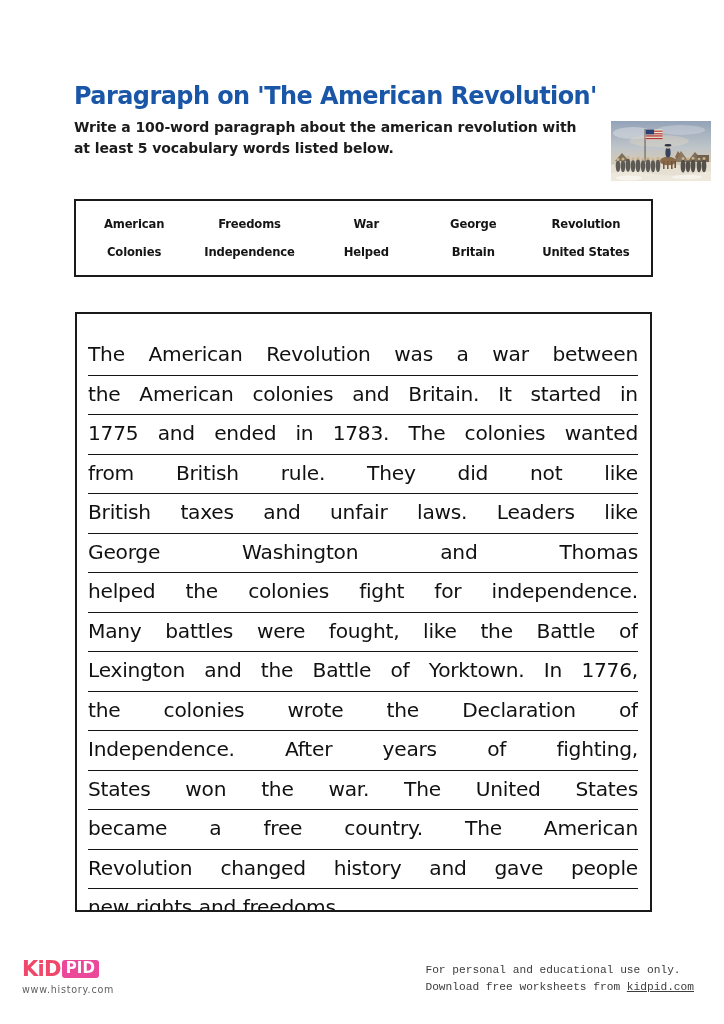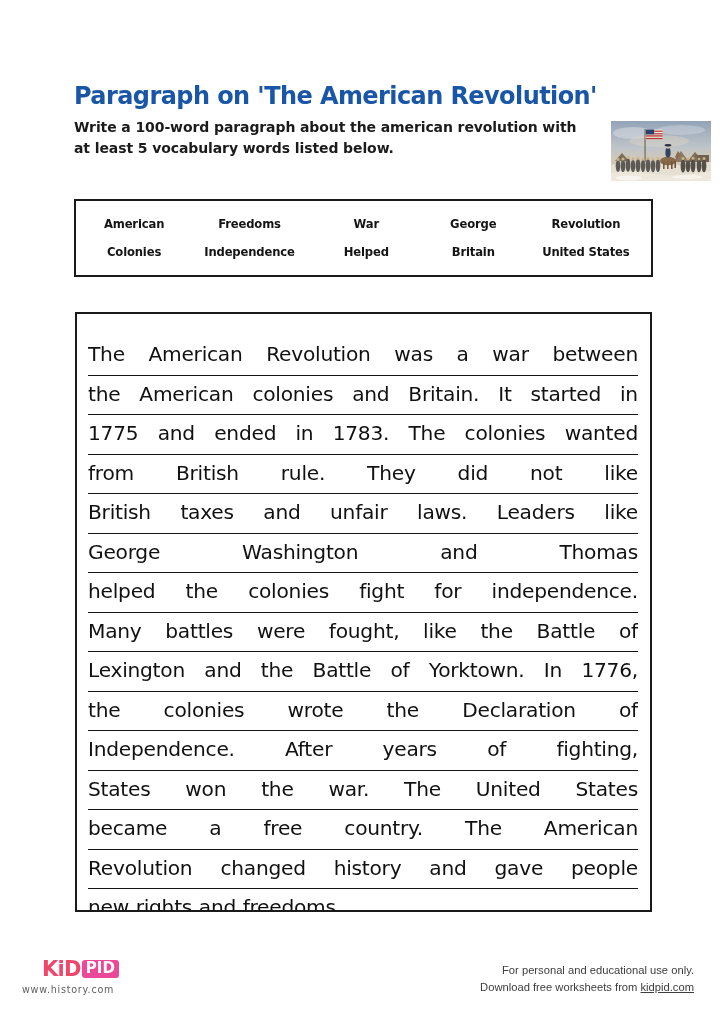--- a/index.html
+++ b/index.html
@@ -147,21 +147,20 @@
     align-items: center;
     height: 22px;
   }
   .logo-kid {
     font-family: "DejaVu Sans", sans-serif;
     font-size: 21px;
     font-weight: bold;
     color: #f0486b;
     letter-spacing: -0.7px;
     line-height: 1;
-    margin-left: 20px;
   }
   .logo-pid {
     font-family: "DejaVu Sans", sans-serif;
     font-size: 15px;
     font-weight: bold;
     color: #ffffff;
     background: #ec4899;
     border-radius: 3px;
     padding: 1.5px 4px 2px 4px;
     margin-left: 1px;
@@ -173,22 +172,22 @@
     font-family: "DejaVu Sans", sans-serif;
     font-size: 9.6px;
     color: #5f5f5f;
     letter-spacing: 0.75px;
   }
 
   .footer-note {
     position: absolute;
     right: 26px;
     top: 962px;
-    text-align: right;
-    font-family: Liberation Sans, sans-serif;
+    text-align: left;
+    font-family: Liberation Mono, monospace;
     font-size: 11.2px;
     color: #3d3d3d;
     line-height: 1.48;
   }
   .footer-note .link {
     text-decoration: underline;
   }
 </style>
 </head>
 <body>

